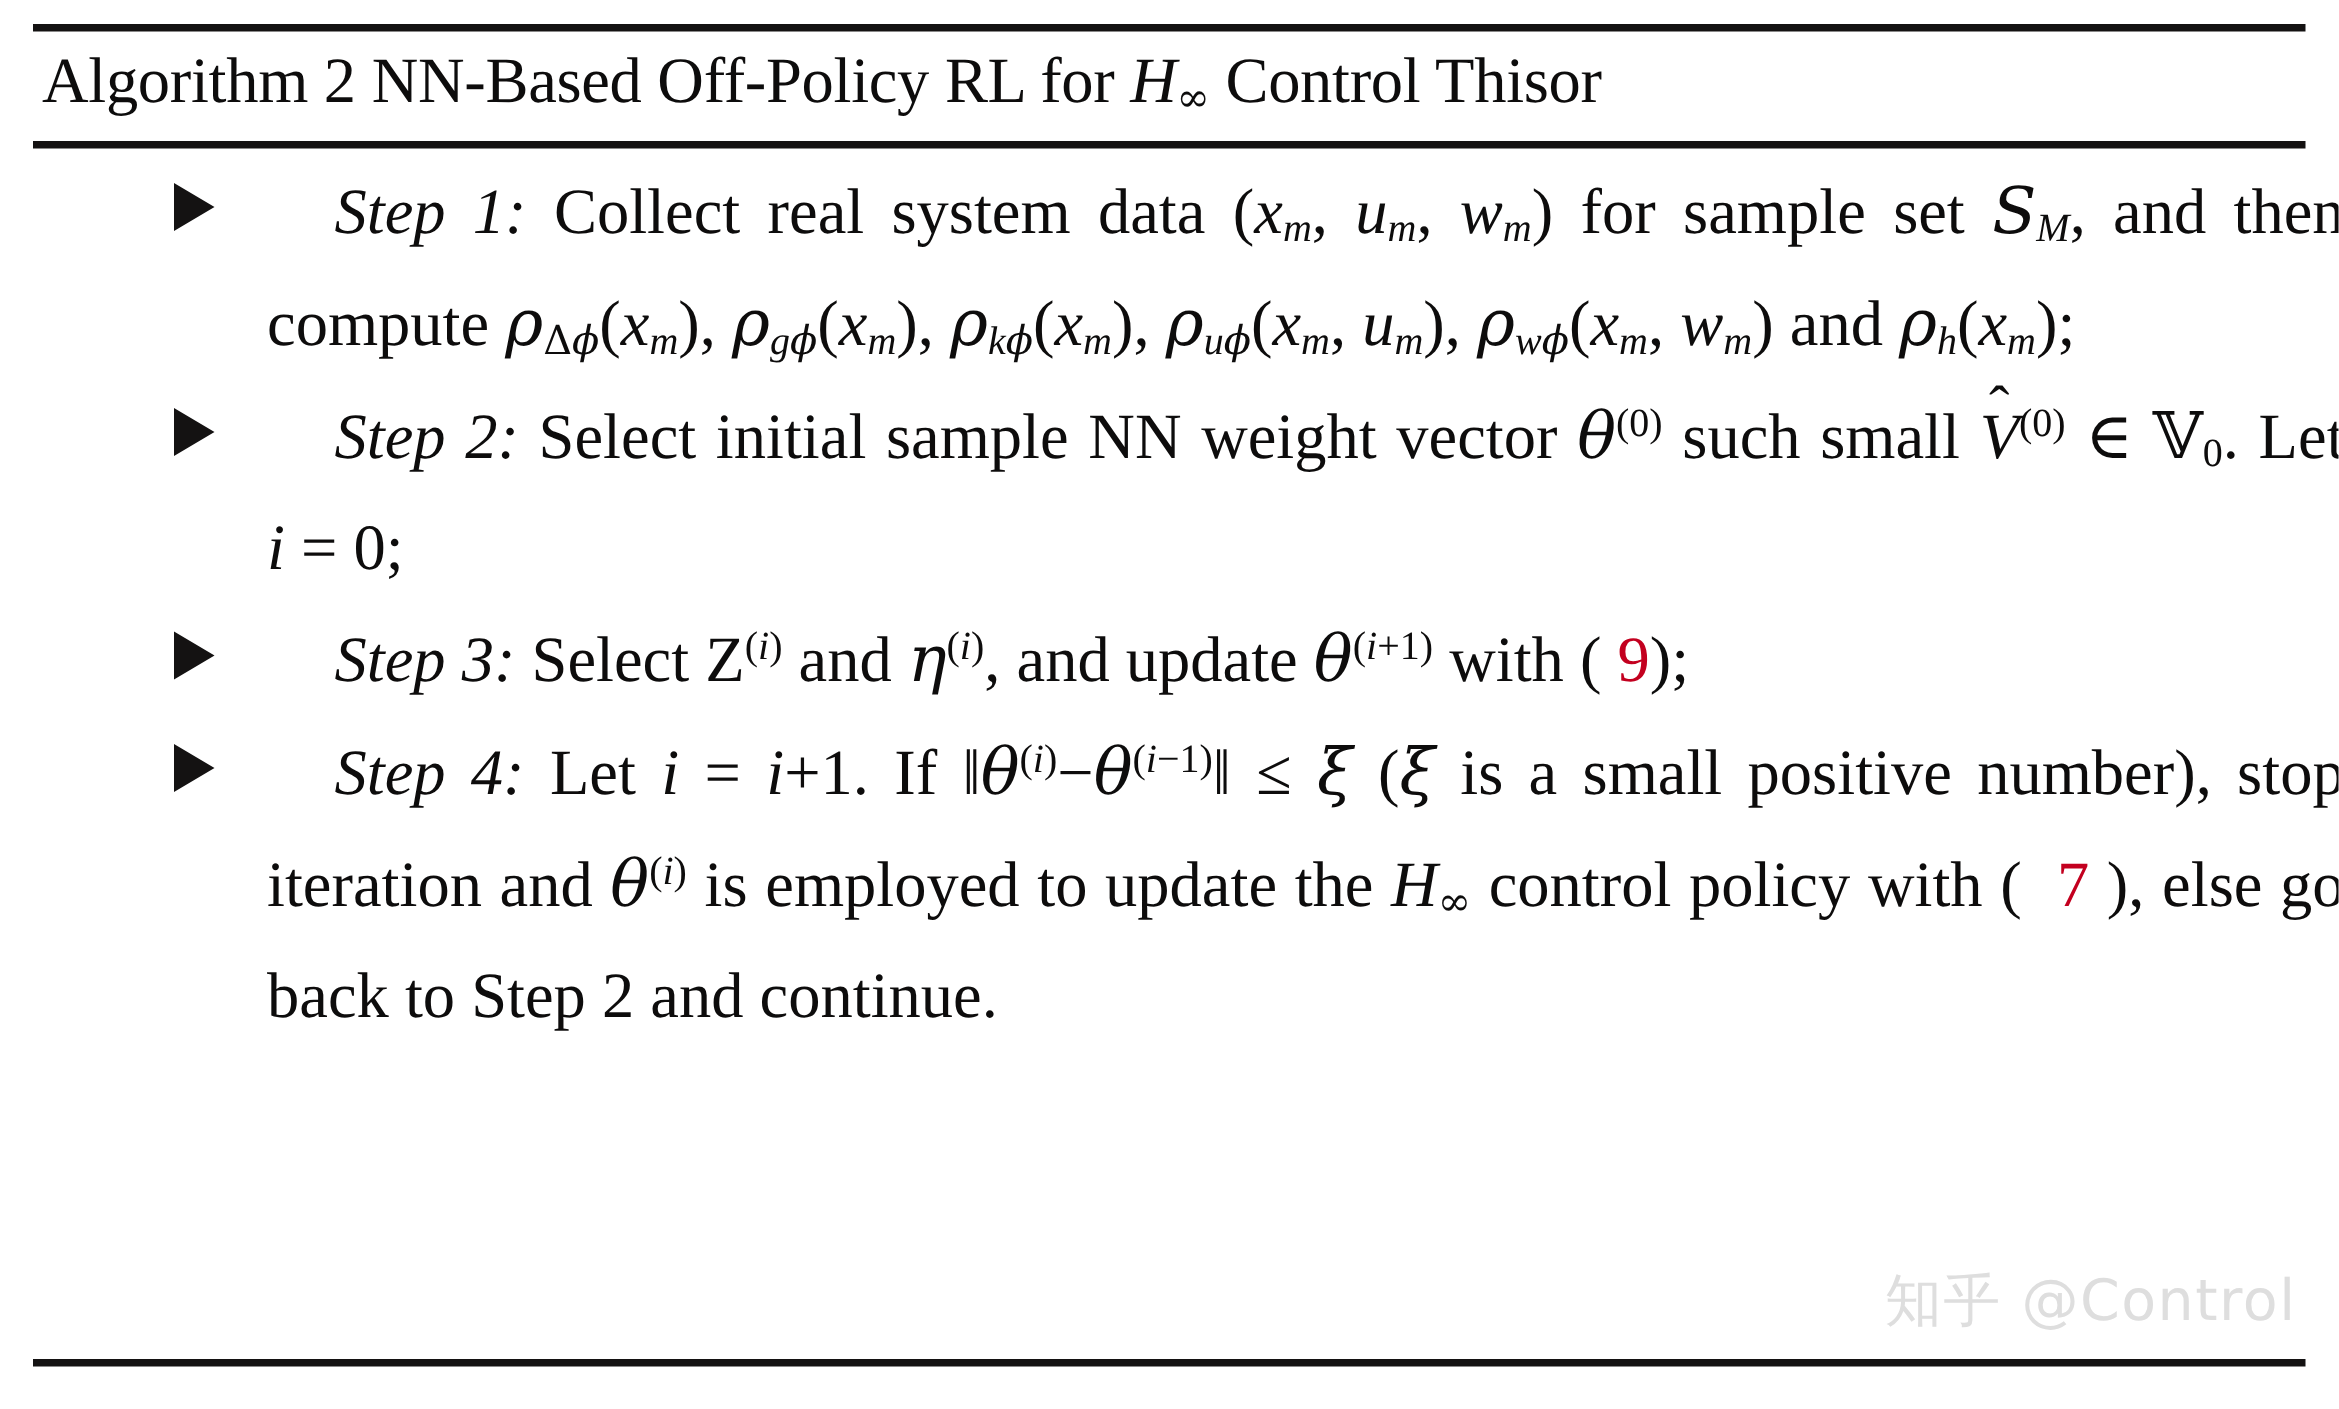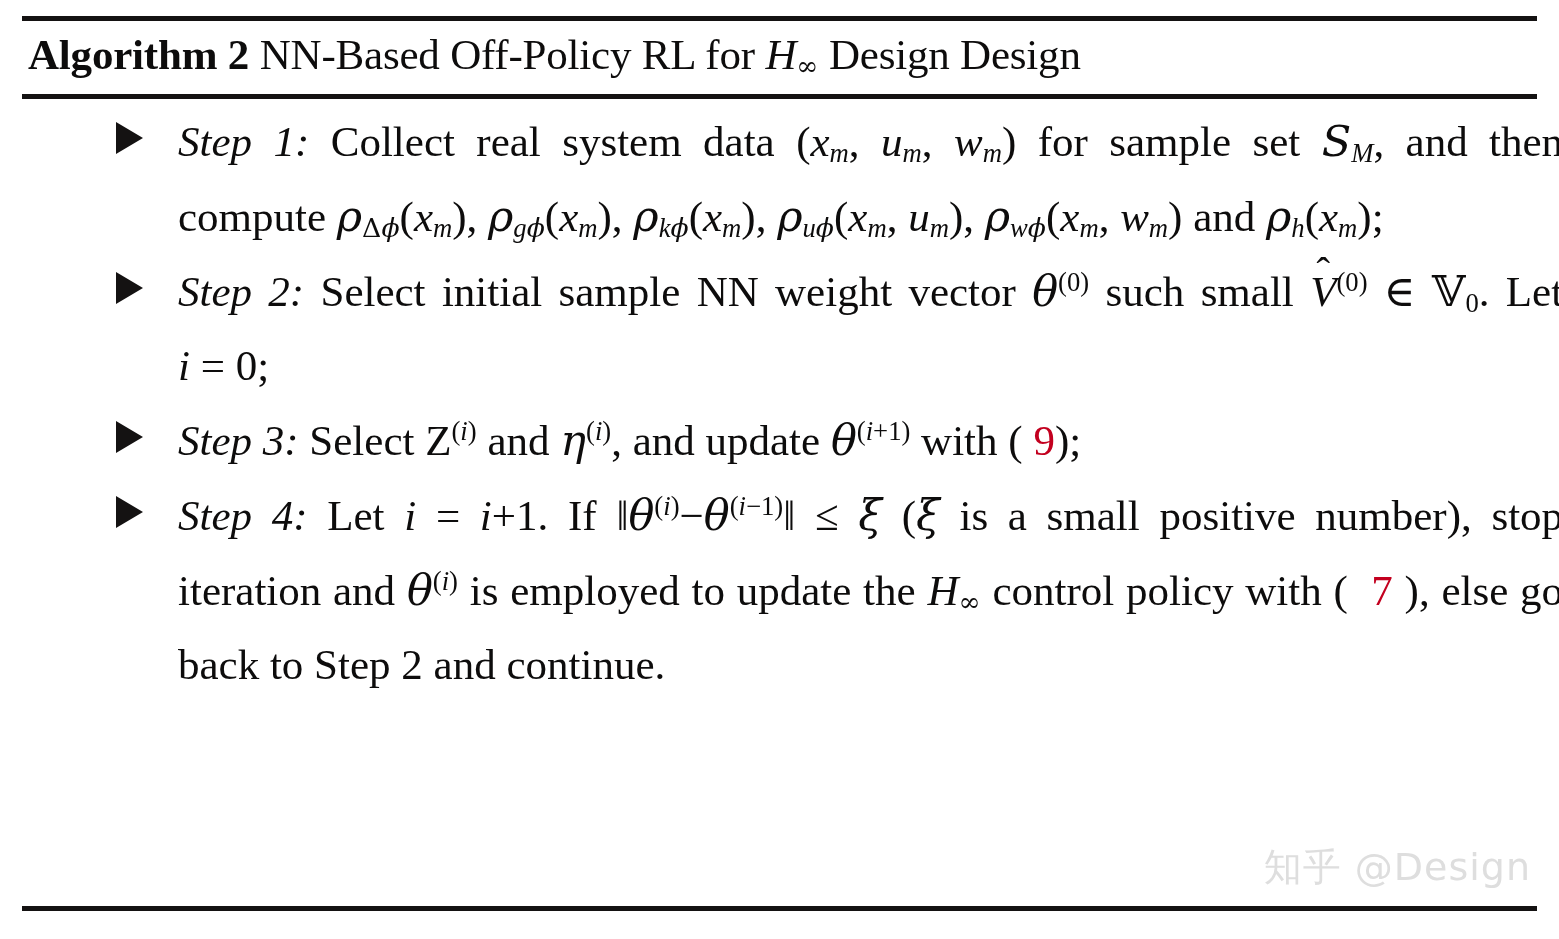--- a/index.html
+++ b/index.html
@@ -40,21 +40,21 @@
     position: absolute;
     left: 28px;
     top: 24px;
     width: 1510px;
     font-size: 43px;
     line-height: 62px;
     white-space: nowrap;
     letter-spacing: -0.2px;
   }
   .algo-title .algo-label {
-    font-weight: bold;
+    font-weight: normal;
     text-align: center;
   }
 
   .steps {
     position: absolute;
     left: 28px;
     top: 104px;
     width: 1515px;
   }
 
@@ -79,20 +79,21 @@
     font-size: 43px;
     line-height: 74px;
     text-align: justify;
     text-align-last: left;
     text-justify: inter-word;
     width: 1385px;
   }
 
   .step-label {
     font-style: italic;
+    margin-left: 45px;
   }
 
   
   .mi { font-style: italic; font-family: "Liberation Serif", serif; }
   .mup { font-style: normal; }
   .greek { font-style: italic; font-family: "DejaVu Serif", serif; }
   .greek-up { font-style: normal; font-family: "DejaVu Serif", serif; }
 
   sub, sup {
     font-size: 0.62em;
@@ -143,21 +144,21 @@
 <div class="algorithm-block">
 
   <div class="rule rule-top"></div>
   <div class="rule rule-mid"></div>
   <div class="rule rule-bottom"></div>
 
   <div class="algo-title">
     <span class="algo-label">Algorithm 2</span>
     <span>NN-Based Off-Policy RL for</span>
     <span class="nb"><span class="mi">H</span><sub class="greek-up">∞</sub></span>
-    <span>Design Design</span>
+    <span>Control Thisor</span>
   </div>
 
   <div class="steps">
 
     <div class="step">
       <span class="bullet"></span>
       <div class="step-body">
         <span class="step-label">Step 1:</span>
         <span>Collect real system data</span>
         <span class="nb">(<span class="mi">x</span><sub class="mi">m</sub>, <span class="mi">u</span><sub class="mi">m</sub>, <span class="mi">w</span><sub class="mi">m</sub>)</span>
@@ -220,15 +221,15 @@
         <span>update the</span>
         <span class="nb"><span class="mi">H</span><sub class="greek-up">∞</sub></span>
         <span>control policy with (</span>
         <span class="nb">&nbsp;<span class="eqref">7</span>&nbsp;</span><span>), else go back</span>
         <span>to Step 2 and continue.</span>
       </div>
     </div>
 
   </div>
 
-  <div class="watermark">知乎 @Design</div>
+  <div class="watermark">知乎 @Control</div>
 
 </div>
 
 </body></html>

